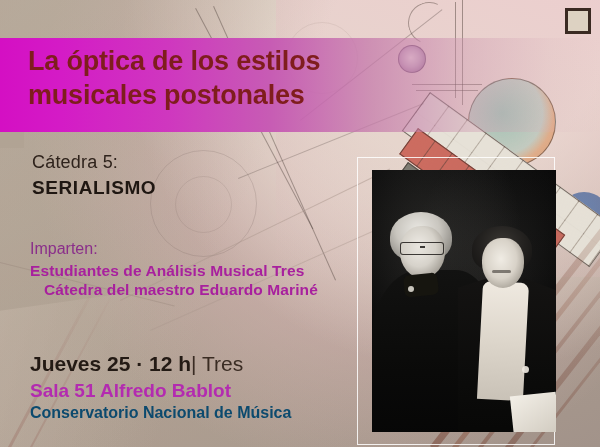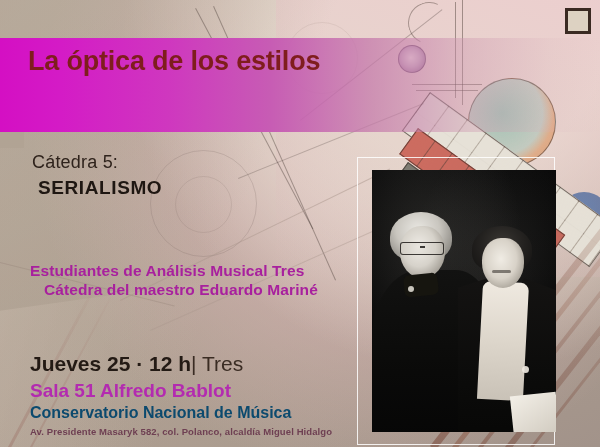--- a/index.html
+++ b/index.html
@@ -158,21 +158,21 @@
     color:#7f1d1d;font-weight:bold;font-size:27px;line-height:1.26;
     letter-spacing:-0.2px;
   }
 
   
   .sesion{
     position:absolute;left:32px;top:152px;
     font-size:18px;color:#2f231c;font-weight:normal;letter-spacing:.2px;
   }
   .sesion-name{
-    position:absolute;left:38px;top:177px;
+    position:absolute;left:32px;top:177px;
     font-size:19px;color:#1f1712;font-weight:bold;letter-spacing:.6px;
   }
 
   
   .imparten-label{
     position:absolute;left:30px;top:240px;
     font-size:16px;color:#8a2e8a;font-weight:normal;
   }
   .imparten-1{
     position:absolute;left:30px;top:262px;
@@ -333,35 +333,36 @@
   <div class="ribbon r7"></div>
 
   <div class="square-mark"></div>
 
   <div class="congreso">CONGRESO</div>
 
   <div class="band"></div>
   <div class="tan-strip"></div>
   <div class="band-title">
     <div>La óptica de los estilos</div>
+    <div>musicales postonales</div>
   </div>
 
   <div class="sesion">Cátedra 5:</div>
   <div class="sesion-name">SERIALISMO</div>
 
+  <div class="imparten-label">Imparten:</div>
   <div class="imparten-1">Estudiantes de Análisis Musical Tres</div>
   <div class="imparten-2">Cátedra del maestro Eduardo Mariné</div>
 
   <div class="datebox">
     <div class="date-line">
       <span class="date-strong">Jueves 25 · 12 h</span><span class="date-sep">|</span> <span class="date-month">Tres</span>
     </div>
     <div class="venue">Sala 51 Alfredo Bablot</div>
     <div class="venue2">Conservatorio Nacional de Música</div>
-    <div class="address">Av. Presidente Masaryk 582, col. Polanco, alcaldía Miguel Hidalgo</div>
   </div>
 
   <div class="photo-frame"></div>
   <div class="photo">
     <div class="ph-vignette"></div>
     <div class="m1-coat"></div>
     <div class="m2-jacket"></div>
     <div class="m2-shirt"></div>
     <div class="m2-paper"></div>
     <div class="m2-btn"></div>

